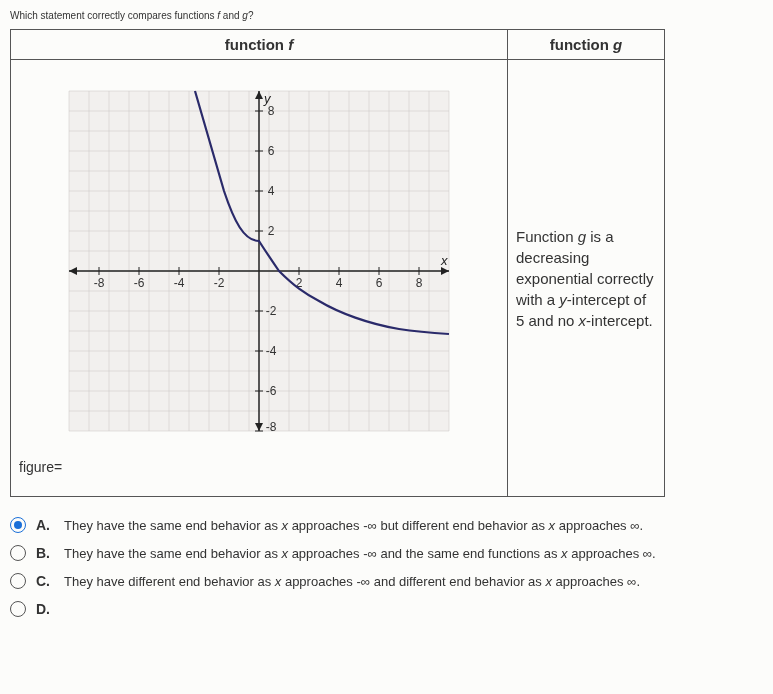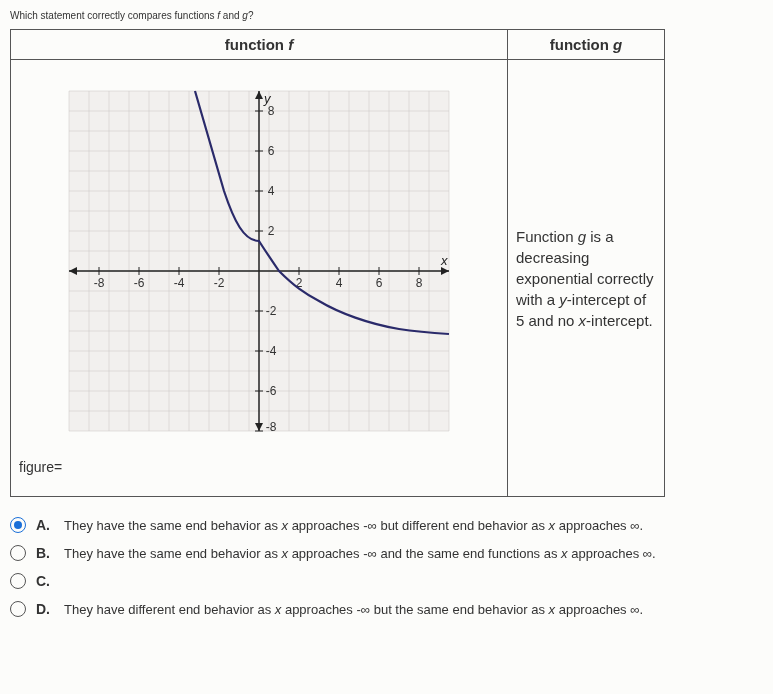--- a/index.html
+++ b/index.html
@@ -189,21 +189,21 @@
   <div class="option-row">
     <span class="radio"></span>
     <span class="option-label">B.</span>
     <span class="option-text">
       <span>They have the same end behavior as </span><span class="italic">x</span><span> approaches -∞ and the same end functions as </span><span class="italic">x</span><span> approaches ∞.</span>
     </span>
   </div>
   <div class="option-row">
     <span class="radio"></span>
     <span class="option-label">C.</span>
+    <span class="option-text">
+      <span>They have different end behavior as </span><span class="italic">x</span><span> approaches -∞ and different end behavior as </span><span class="italic">x</span><span> approaches ∞.</span>
+    </span>
   </div>
   <div class="option-row">
     <span class="radio"></span>
     <span class="option-label">D.</span>
-    <span class="option-text">
-      <span>They have different end behavior as </span><span class="italic">x</span><span> approaches -∞ but the same end behavior as </span><span class="italic">x</span><span> approaches ∞.</span>
-    </span>
   </div>
 </div>
 
 </body></html>

